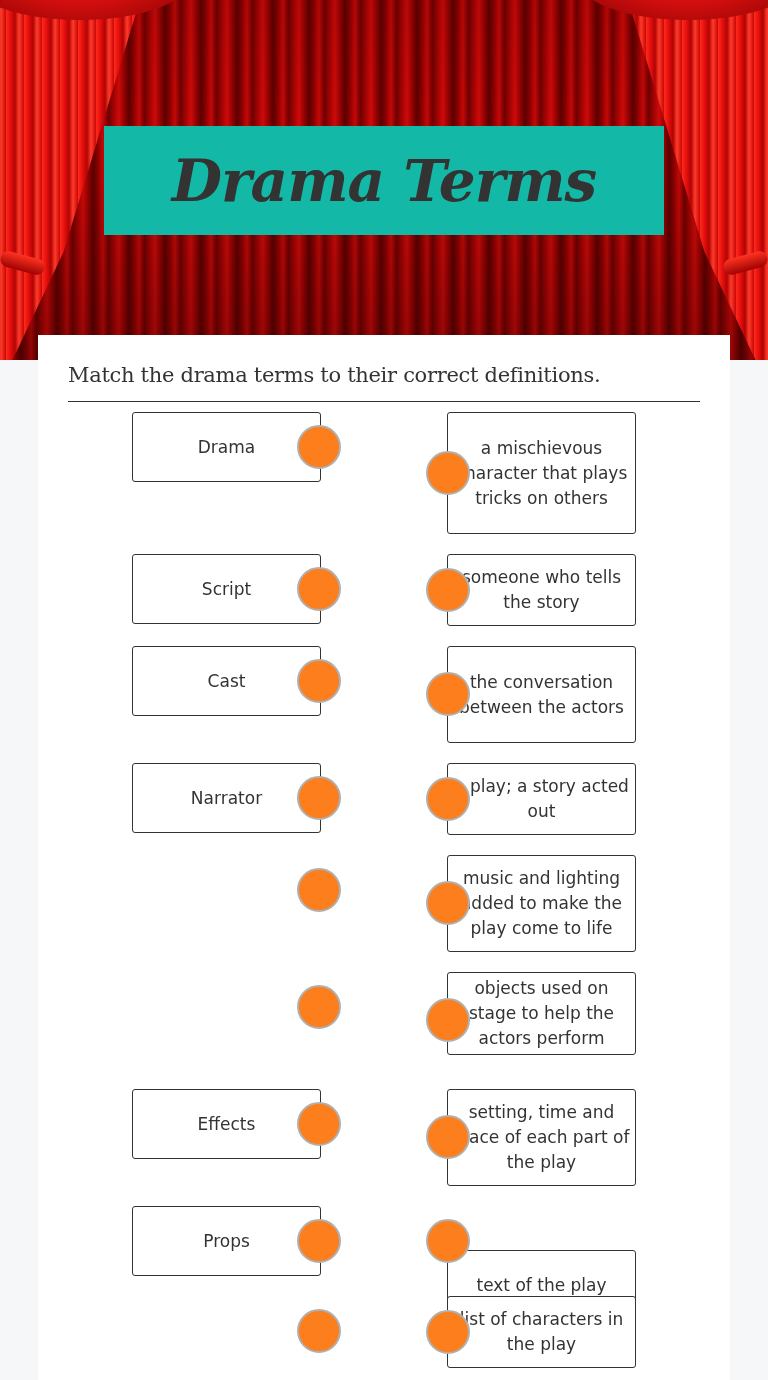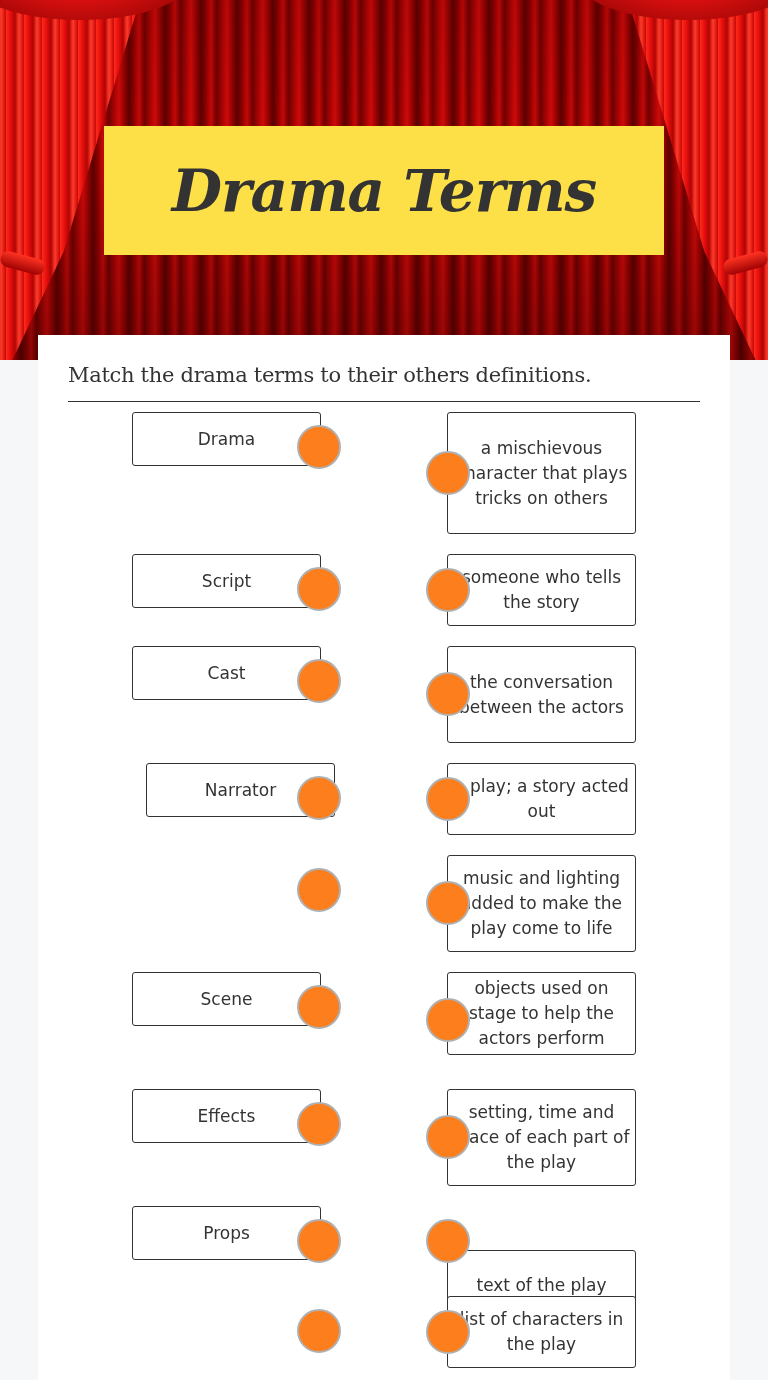--- a/index.html
+++ b/index.html
@@ -32,22 +32,22 @@
   .swag-left { left: -30px; }
   .swag-right { right: -30px; }
   .tie-left, .tie-right {
     position: absolute; top: 255px; width: 45px; height: 16px; border-radius: 8px;
     background: linear-gradient(180deg, #ff3322, #a00303);
   }
   .tie-left { left: 0; transform: rotate(15deg); }
   .tie-right { right: 0; transform: rotate(-15deg); }
 
   .title-box {
-    position: absolute; left: 104px; top: 126px; width: 560px; height: 129px;
-    background: #fde047; display: flex; align-items: center; justify-content: center;
+    position: absolute; left: 104px; top: 126px; width: 560px; height: 109px;
+    background: #14b8a6; display: flex; align-items: center; justify-content: center;
   }
   .title-text {
     font-family: "DejaVu Serif", serif; font-style: italic; font-weight: bold;
     font-size: 58px; color: #333333; letter-spacing: -1px;
   }
 
   .card {
     position: absolute; left: 38px; top: 335px; width: 692px; height: 1045px; background: #ffffff;
   }
   .instruction {
@@ -56,21 +56,21 @@
   }
   .rule {
     position: absolute; left: 30px; top: 66px; width: 632px; height: 1px; background: #333333;
   }
 
   .box {
     position: absolute; background: #fff; border: 1px solid #333333; border-radius: 3px;
     display: flex; align-items: center; justify-content: center; text-align: center;
     font-family: "DejaVu Sans", sans-serif; font-size: 17px; line-height: 25px; color: #333333;
   }
-  .left-box { width: 189px; height: 54px; padding: 0 24px; }
+  .left-box { width: 189px; height: 70px; padding: 0 24px; }
   .right-box { width: 189px; padding: 0 4px; }
   .dot {
     position: absolute; width: 44px; height: 44px; border-radius: 50%;
     background: #fd7e1c; border: 2px solid #b0b0b0;
   }
 </style>
 </head>
 <body>
 
 <div class="header-bg">
@@ -81,21 +81,21 @@
   <div class="swag-right"></div>
   <div class="tie-left"></div>
   <div class="tie-right"></div>
 </div>
 
 <div class="title-box">
   <span class="title-text">Drama Terms</span>
 </div>
 
 <div class="card">
-  <div class="instruction">Match the drama terms to their others definitions.</div>
+  <div class="instruction">Match the drama terms to their correct definitions.</div>
   <div class="rule"></div>
 
   <div class="box left-box" style="left:94px; top:77px;">
     <span>Drama</span>
   </div>
   <div class="dot" style="left:259px; top:90px;"></div>
   <div class="box right-box" style="left:409px; top:77px; height:122px;">
     <span>a mischievous character that plays tricks on others</span>
   </div>
   <div class="dot" style="left:388px; top:116px;"></div>
@@ -111,38 +111,35 @@
 
   <div class="box left-box" style="left:94px; top:311px;">
     <span>Cast</span>
   </div>
   <div class="dot" style="left:259px; top:324px;"></div>
   <div class="box right-box" style="left:409px; top:311px; height:97px;">
     <span>the conversation between the actors</span>
   </div>
   <div class="dot" style="left:388px; top:337px;"></div>
 
-  <div class="box left-box" style="left:94px; top:428px;margin-left:14px;">
+  <div class="box left-box" style="left:94px; top:428px;">
     <span>Narrator</span>
   </div>
   <div class="dot" style="left:259px; top:441px;"></div>
   <div class="box right-box" style="left:409px; top:428px; height:72px;">
     <span>a play; a story acted out</span>
   </div>
   <div class="dot" style="left:388px; top:442px;"></div>
 
   <div class="dot" style="left:259px; top:533px;"></div>
   <div class="box right-box" style="left:409px; top:520px; height:97px;">
     <span>music and lighting added to make the play come to life</span>
   </div>
   <div class="dot" style="left:388px; top:546px;"></div>
 
-  <div class="box left-box" style="left:94px; top:637px;">
-    <span>Scene</span>
-  </div>
   <div class="dot" style="left:259px; top:650px;"></div>
   <div class="box right-box" style="left:409px; top:637px; height:83px;">
     <span>objects used on stage to help the actors perform</span>
   </div>
   <div class="dot" style="left:388px; top:663px;"></div>
 
   <div class="box left-box" style="left:94px; top:754px;">
     <span>Effects</span>
   </div>
   <div class="dot" style="left:259px; top:767px;"></div>

